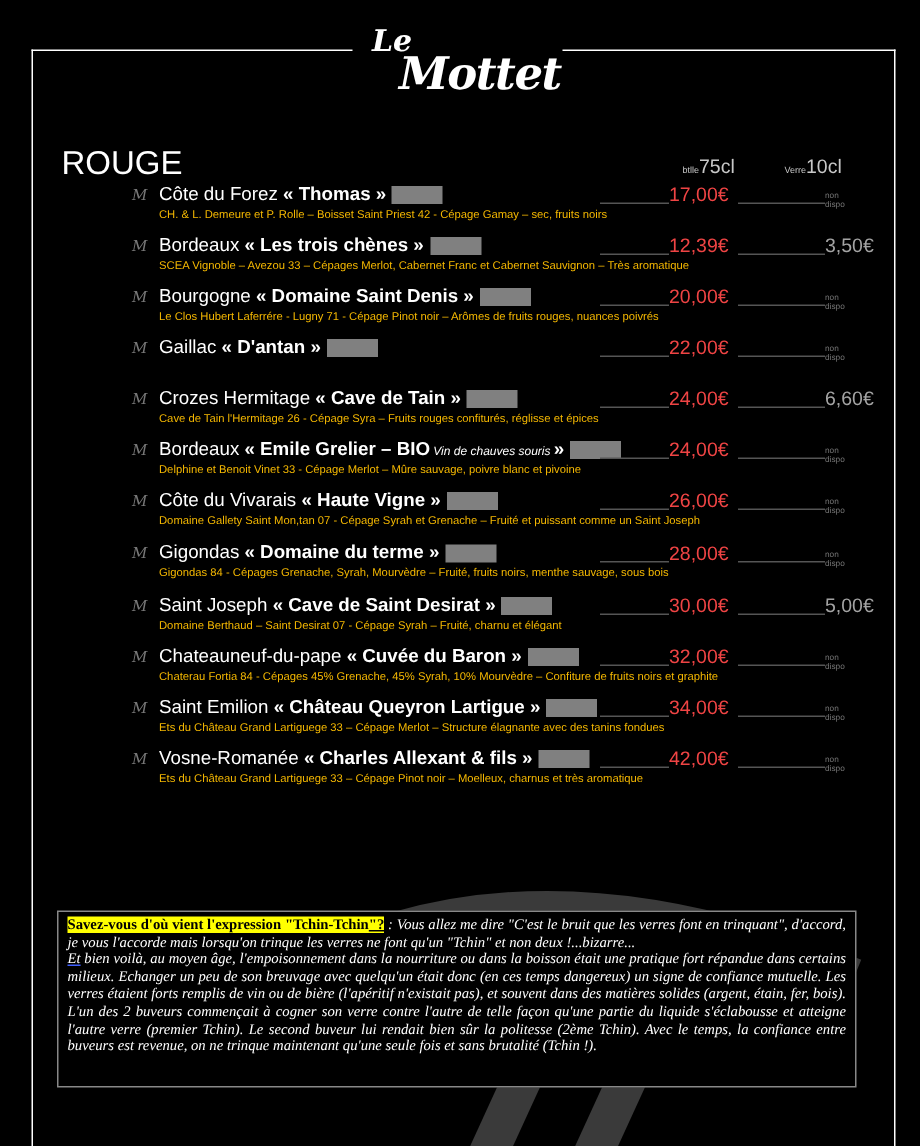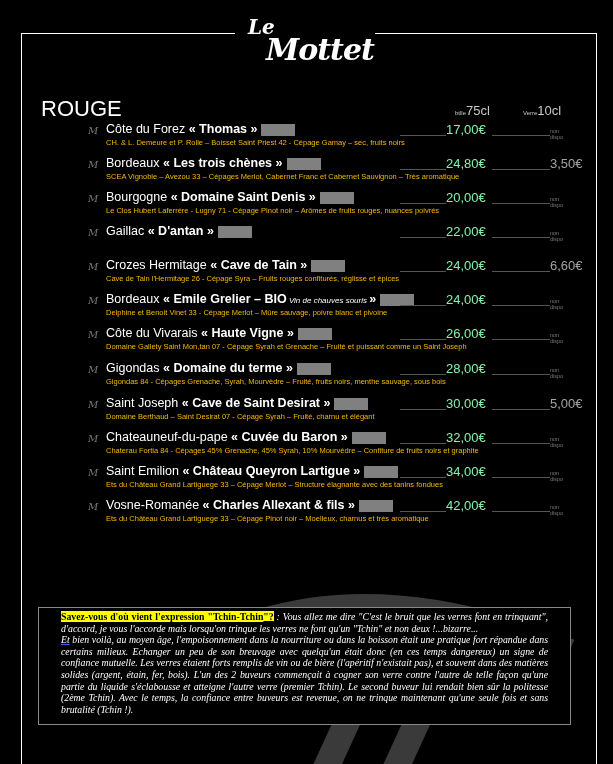--- a/index.html
+++ b/index.html
@@ -14,25 +14,25 @@
   .col-head{position:absolute;top:103px;font-size:12px;color:#c8c8c8;}
   .col-head small{font-size:6px;}
   .col-head .big{font-size:13px;margin-top:24px;}
   .wine{position:absolute;left:88px;width:480px;height:34px;}
   .wine .icon{position:absolute;left:0;top:3px;font-family:"DejaVu Serif",serif;font-size:10px;color:#777;font-style:italic;}
   .wine .name{position:absolute;left:18px;top:0;font-size:12.5px;color:#fff;white-space:nowrap;}
   .wine .name b{font-weight:bold;}
   .wine .name i{font-size:8px;}
   .wine .redact{display:inline-block;width:34px;height:12px;background:#808080;vertical-align:middle;margin-left:4px;}
   .wine .desc{position:absolute;left:18px;top:16px;font-size:7.5px;color:#f5b800;white-space:nowrap;}
-  .wine .price{position:absolute;left:358px;top:0;font-size:13px;color:#86efac;}
+  .wine .price{position:absolute;left:358px;top:0;font-size:13px;color:#ef4444;}
   .wine .leader{position:absolute;top:13px;border-bottom:1px solid #555;}
   .wine .glass{position:absolute;left:462px;top:0;font-size:13px;color:#a3a3a3;}
   .wine .nodispo{position:absolute;left:462px;top:6px;font-size:5.5px;color:#777;}
-  .note{position:absolute;left:38px;top:607px;width:533px;height:118px;border:1px solid #888;background:#000;padding:3px 22px;box-sizing:border-box;font-family:"Liberation Serif",serif;font-size:9.8px;line-height:11.6px;color:#fff;text-align:justify;}
+  .note{position:absolute;left:38px;top:607px;width:533px;height:118px;border:1px solid #888;background:#000;padding:3px 6px;box-sizing:border-box;font-family:"Liberation Serif",serif;font-size:9.8px;line-height:11.6px;color:#fff;text-align:justify;}
   .note .hl{background:#ffff00;color:#000;font-style:normal;font-weight:bold;text-decoration:none;}
   .note .hl u{text-decoration:underline;}
   .note .body{font-style:italic;}
   .note .et{text-decoration:underline;text-decoration-color:#4060ff;}
 </style>
 </head>
 <body>
 
 <svg class="bg-deco" viewBox="0 0 560 300">
   <path d="M40 60 Q200 -30 420 60" stroke="#3a3a3a" stroke-width="22" fill="none"></path>
@@ -63,21 +63,21 @@
       <span class="leader" style="left:312px;width:46px"></span>
       <span class="price">17,00€</span>
       <span class="leader" style="left:404px;width:58px"></span>
       <span class="nodispo">non dispo</span>
     </div>
     <div class="wine" style="top: 156px;">
       <span class="icon">M</span>
       <span class="name"><span>Bordeaux </span><b>« Les trois chènes »</b><span class="redact"></span></span>
       <span class="desc">SCEA Vignoble – Avezou 33 – Cépages Merlot, Cabernet Franc et Cabernet Sauvignon – Très aromatique</span>
       <span class="leader" style="left:312px;width:46px"></span>
-      <span class="price">24,80€</span>
+      <span class="price">12,39€</span>
       <span class="leader" style="left:404px;width:58px"></span>
       <span class="glass">3,50€</span>
     </div>
     <div class="wine" style="top: 190px;">
       <span class="icon">M</span>
       <span class="name"><span>Bourgogne </span><b>« Domaine Saint Denis »</b><span class="redact"></span></span>
       <span class="desc">Le Clos Hubert Laferrére - Lugny 71 - Cépage Pinot noir – Arômes de fruits rouges, nuances poivrés</span>
       <span class="leader" style="left:312px;width:46px"></span>
       <span class="price">20,00€</span>
       <span class="leader" style="left:404px;width:58px"></span>

